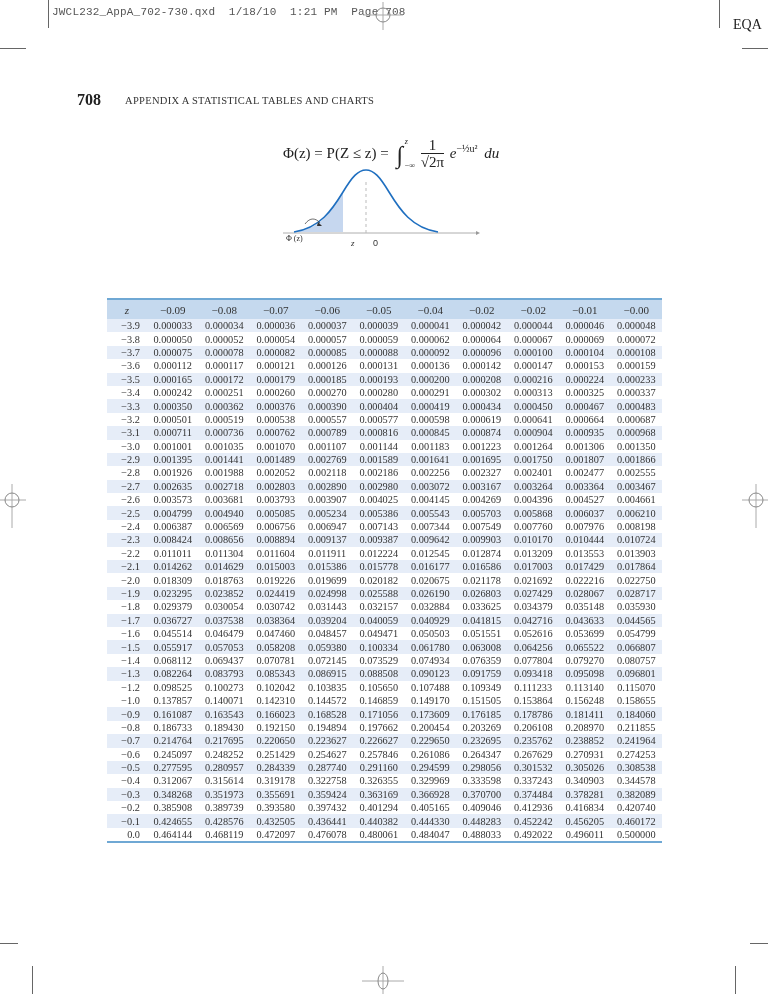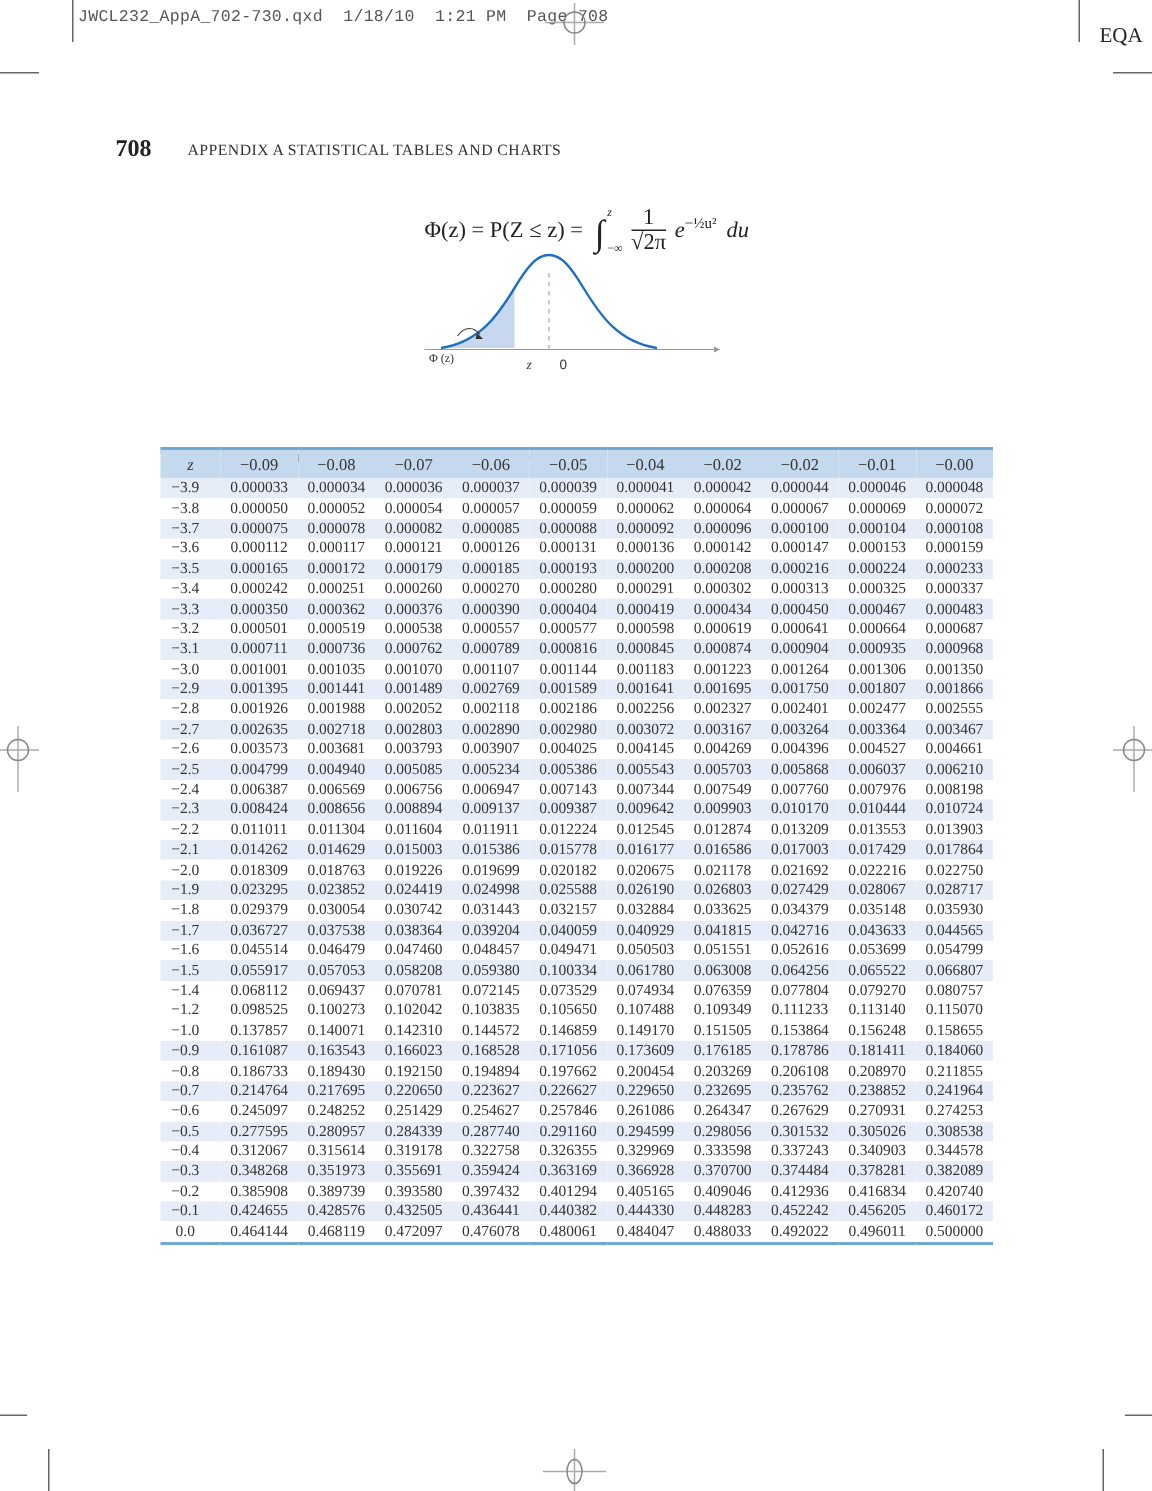--- a/index.html
+++ b/index.html
@@ -27,21 +27,21 @@
     position: absolute; left: 107px; top: 298px; width: 555px;
     border-collapse: collapse; font-size: 10.3px; color: #333;
     border-top: 2px solid #6fa8d4; border-bottom: 2px solid #6fa8d4;
   }
   table.ztable th {
     background: #c5d9ee; font-weight: normal; height: 19px; padding: 0;
     text-align: center; font-size: 11px; color: #333;
   }
   table.ztable th.zh { font-style: italic; width: 40px; }
   table.ztable td { height: 13.4px; padding: 0; text-align: center; line-height: 13px; }
-  table.ztable td.zc { text-align: center; padding-right: 7px; width: 33px; }
+  table.ztable td.zc { text-align: right; padding-right: 7px; width: 33px; }
   table.ztable tr.alt td { background: #e6edf8; }
 </style>
 </head>
 <body>
 
 <div class="slug">JWCL232_AppA_702-730.qxd  1/18/10  1:21 PM  Page 708</div>
 <div class="crop" style="left:48px;top:0;width:1px;height:28px;"></div>
 <div class="crop" style="left:0;top:48px;width:26px;height:1px;"></div>
 <div class="crop" style="left:719px;top:0;width:1px;height:28px;"></div>
 <div class="crop" style="left:742px;top:48px;width:26px;height:1px;"></div>
@@ -458,20 +458,33 @@
         <td>0.069437</td>
         <td>0.070781</td>
         <td>0.072145</td>
         <td>0.073529</td>
         <td>0.074934</td>
         <td>0.076359</td>
         <td>0.077804</td>
         <td>0.079270</td>
         <td>0.080757</td>
       </tr>
+      <tr class="alt">
+        <td class="zc">−1.3</td>
+        <td>0.082264</td>
+        <td>0.083793</td>
+        <td>0.085343</td>
+        <td>0.086915</td>
+        <td>0.088508</td>
+        <td>0.090123</td>
+        <td>0.091759</td>
+        <td>0.093418</td>
+        <td>0.095098</td>
+        <td>0.096801</td>
+      </tr>
       <tr>
         <td class="zc">−1.2</td>
         <td>0.098525</td>
         <td>0.100273</td>
         <td>0.102042</td>
         <td>0.103835</td>
         <td>0.105650</td>
         <td>0.107488</td>
         <td>0.109349</td>
         <td>0.111233</td>

